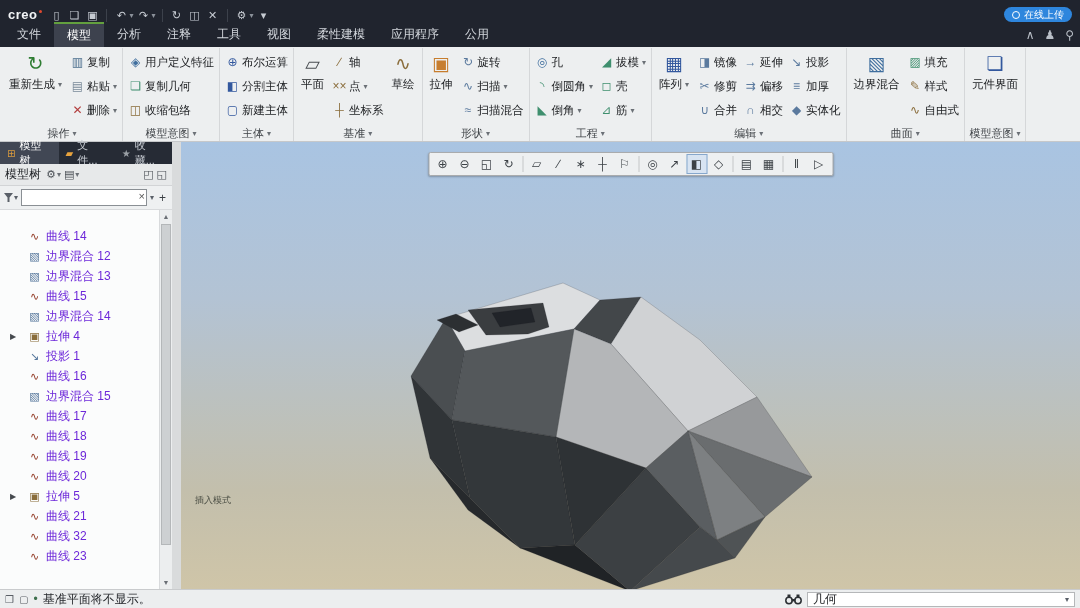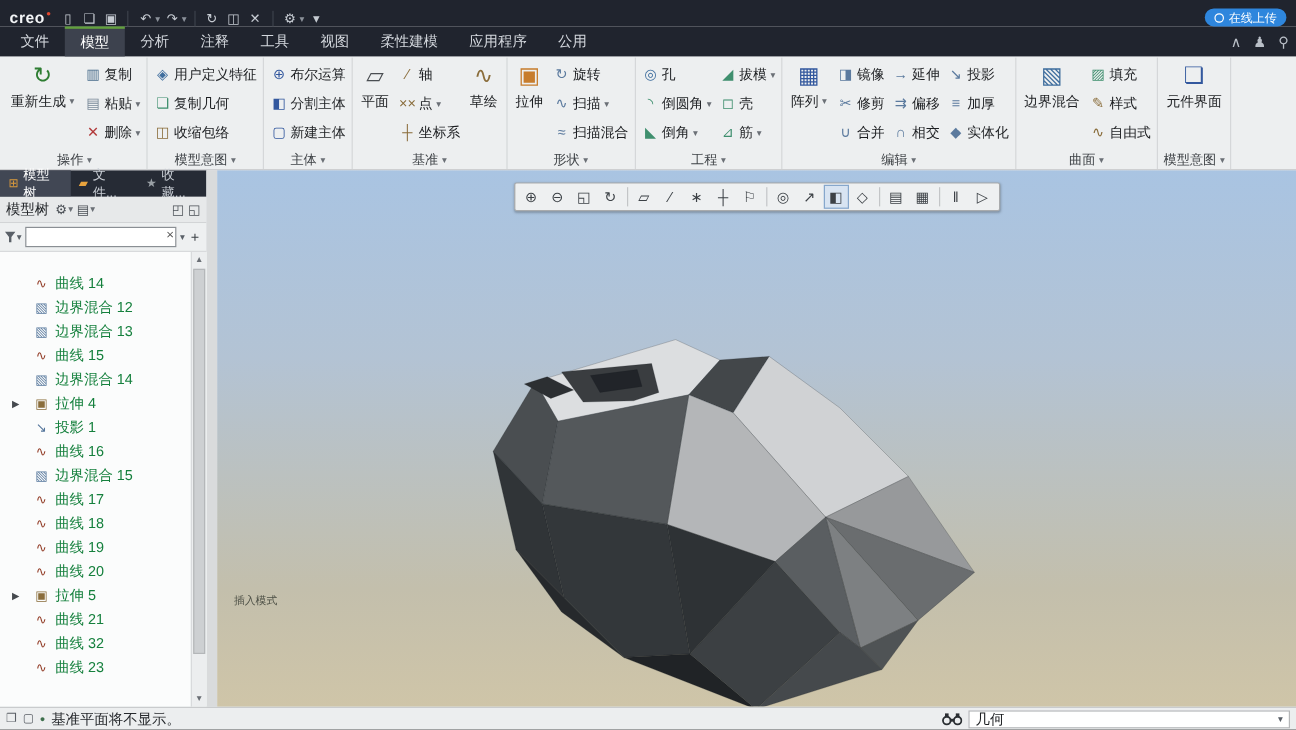--- a/index.html
+++ b/index.html
@@ -73,21 +73,21 @@
   .filter-input{width:100%;height:17px;border:1px solid #8a8f94;background:#fff;font:11px "Liberation Sans","DejaVu Sans",sans-serif;padding:0 14px 0 3px;}
   .fclear{position:absolute;right:2px;top:1px;font-size:11px;color:#555;cursor:default;}
   .fcaret{font-size:8px;color:#5a6068;cursor:default;}
   .fplus{font-size:12px;color:#3c4146;cursor:default;padding:0 2px;}
   .tree-wrap{flex:1;position:relative;background:#fbfcfc;overflow:hidden;}
   .tree{position:absolute;inset:0 13px 0 0;padding-top:16px;}
   .trow{height:20px;display:flex;align-items:center;gap:4px;padding-left:27px;position:relative;
         white-space:nowrap;cursor:default;}
   .trow .exp{position:absolute;left:10px;font-size:8px;color:#45494e;}
   .trow .ico{width:15px;text-align:center;font-size:11px;}
-  .trow .lbl{color:#15803d;}
+  .trow .lbl{color:#6d28d9;}
   .vscroll{position:absolute;top:0;right:0;bottom:0;width:13px;background:#eceeef;border-left:1px solid #d8dadc;}
   .vs-arrow{height:13px;display:flex;align-items:center;justify-content:center;font-size:7px;color:#6a6f75;}
   .vs-down{position:absolute;bottom:0;left:0;right:0;}
   .vs-thumb{position:absolute;top:14px;bottom:44px;left:1px;right:1px;background:#cdd0d2;border:1px solid #b4b7b9;}
 
   
   #modelSvg{position:absolute;inset:0;width:100%;height:100%;}
   .vtoolbar{position:absolute;top:10px;left:50%;transform:translateX(-50%);height:24px;
             background:#eef0f1;border:1px solid #a9abad;border-radius:2px;display:flex;
             align-items:center;padding:0 3px;gap:1px;box-shadow:0 1px 2px rgba(0,0,0,.25);}

